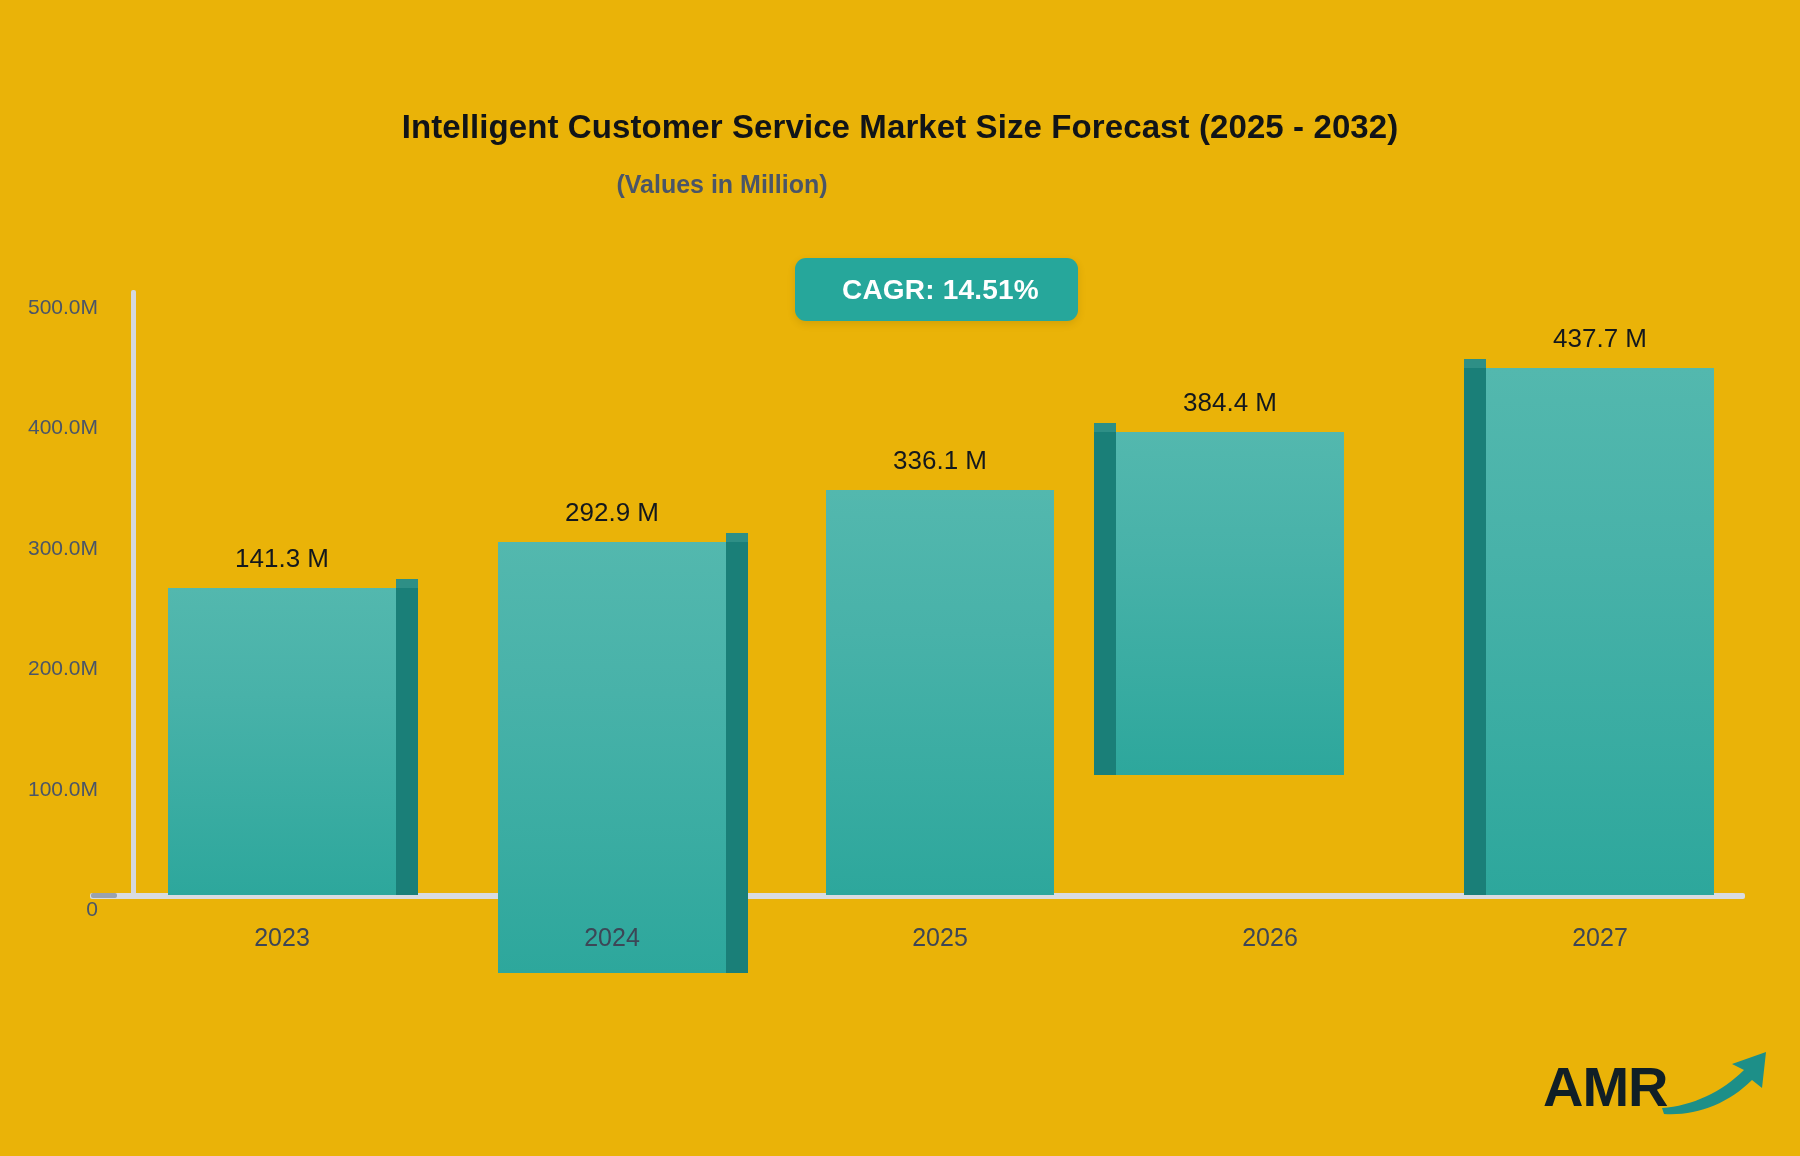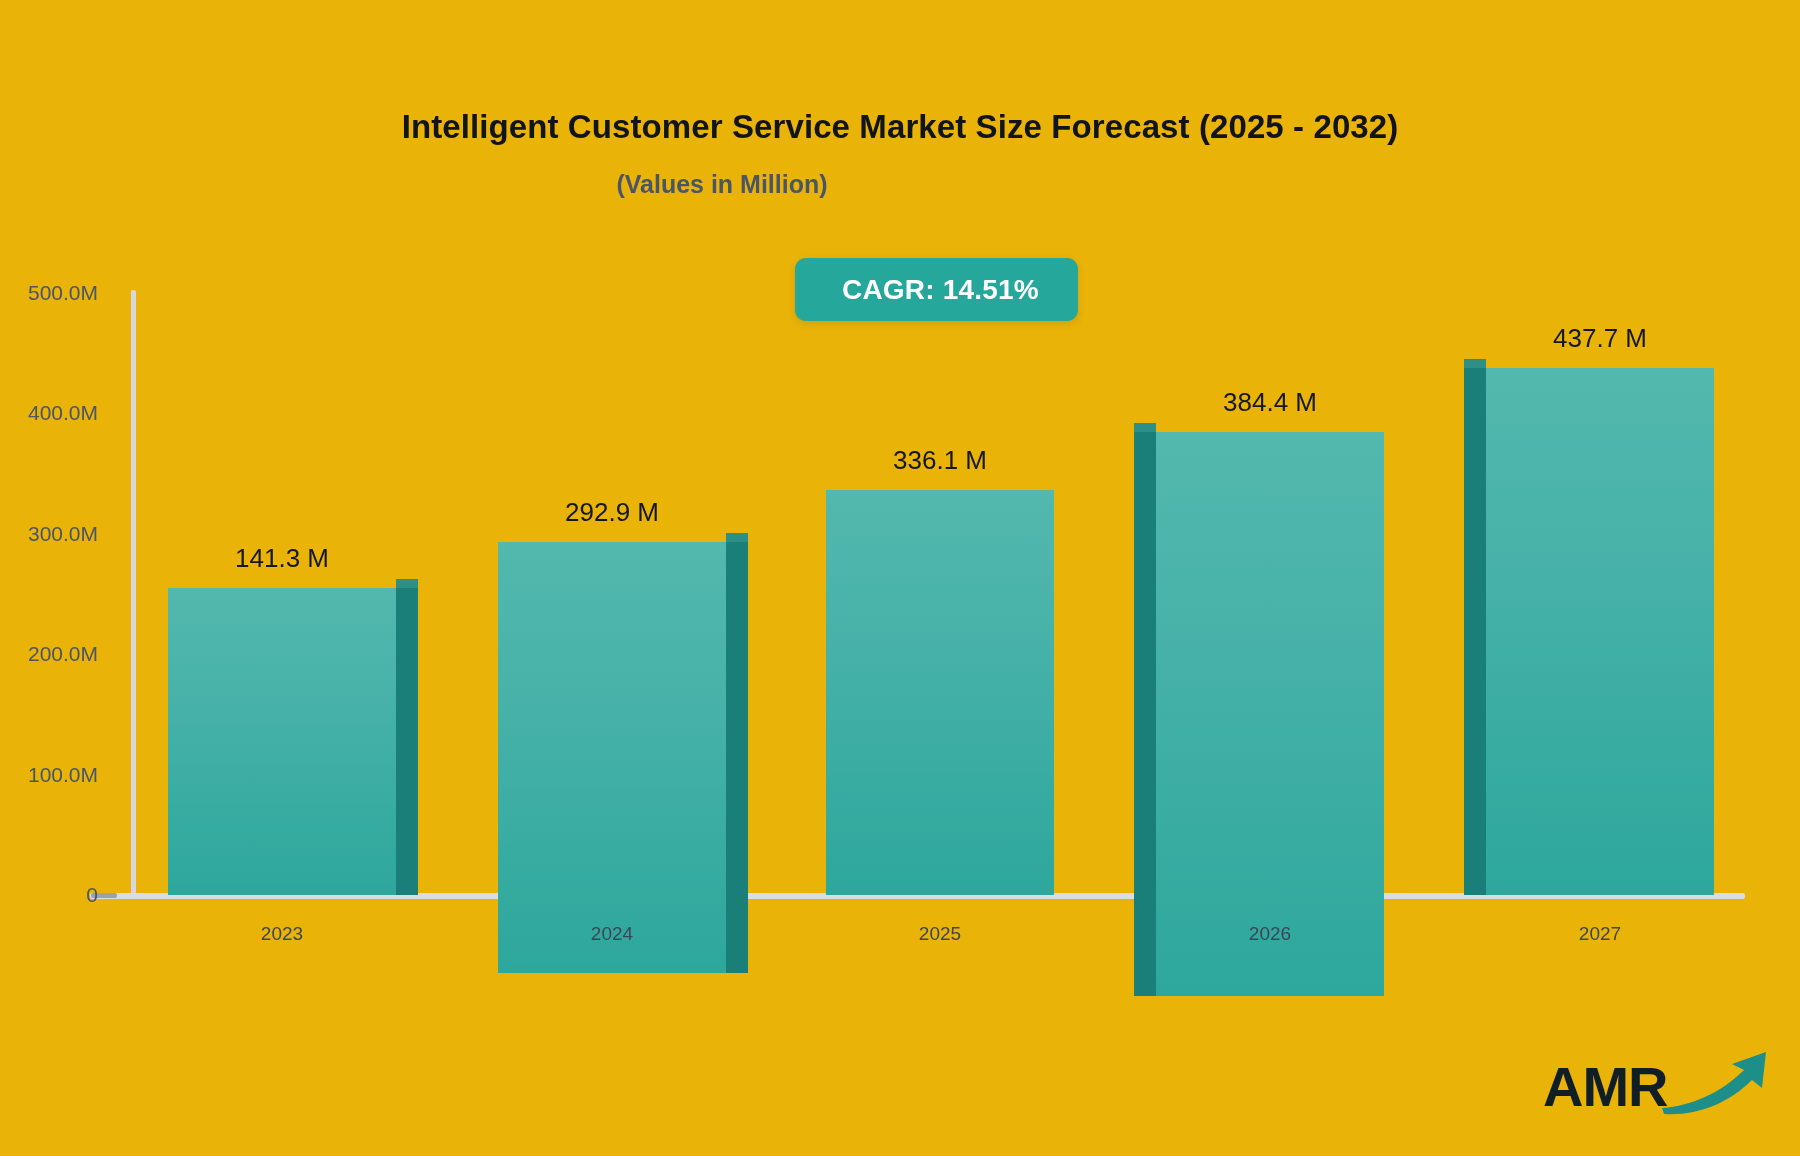--- a/index.html
+++ b/index.html
@@ -78,20 +78,21 @@
   }
 
   .y-tick-label {
     position:absolute;
     right:1702px;          
     text-align:right;
     font-size:21px;
     color:#4a5568;
     white-space:nowrap;
     transform:translateY(-50%);
+    margin-top:14px;
   }
 
   
   .bar-group { position:absolute; }
 
   .bar-face {
     position:absolute;
     left:0; top:0;
     width:100%; height:100%;
     background:linear-gradient(to bottom,#53b8ae 0%,#48b2a9 35%,#2da79c 100%);
@@ -122,21 +123,21 @@
     transform:translateX(-50%);
     margin-bottom:14px;
     font-size:26px;
     color:#14181d;
     white-space:nowrap;
   }
 
   .x-tick-label {
     position:absolute;
     top:923px;
-    font-size:19px;
+    font-size:25px;
     color:#3d4656;
     transform:translateX(-50%);
     white-space:nowrap;
   }
 
   
   #amr-logo {
     position:absolute;
     left:1543px; top:1040px;
     display:flex;
@@ -186,21 +187,21 @@
       <div class="bar-group" style="left: 498px; top: 542.348px; width: 228px; height: 431px;">
         <div class="bar-face"></div>
         <div class="bar-side right"></div>
         <div class="bar-cap right"></div>
         <div class="bar-value">292.9 M</div>
       </div>
       <div class="bar-group" style="left: 826px; top: 490.336px; width: 228px; height: 404.664px;">
         <div class="bar-face"></div>
         <div class="bar-value">336.1 M</div>
       </div>
-      <div class="bar-group" style="left: 1156px; top: 432.182px; width: 228px; height: 564px; padding-left: 24px;">
+      <div class="bar-group" style="left: 1116px; top: 432.182px; width: 228px; height: 343px; padding-left: 24px;">
         <div class="bar-face"></div>
         <div class="bar-side left"></div>
         <div class="bar-cap left"></div>
         <div class="bar-value">384.4 M</div>
       </div>
       <div class="bar-group" style="left: 1486px; top: 368.009px; width: 228px; height: 526.991px;">
         <div class="bar-face"></div>
         <div class="bar-side left"></div>
         <div class="bar-cap left"></div>
         <div class="bar-value">437.7 M</div>

